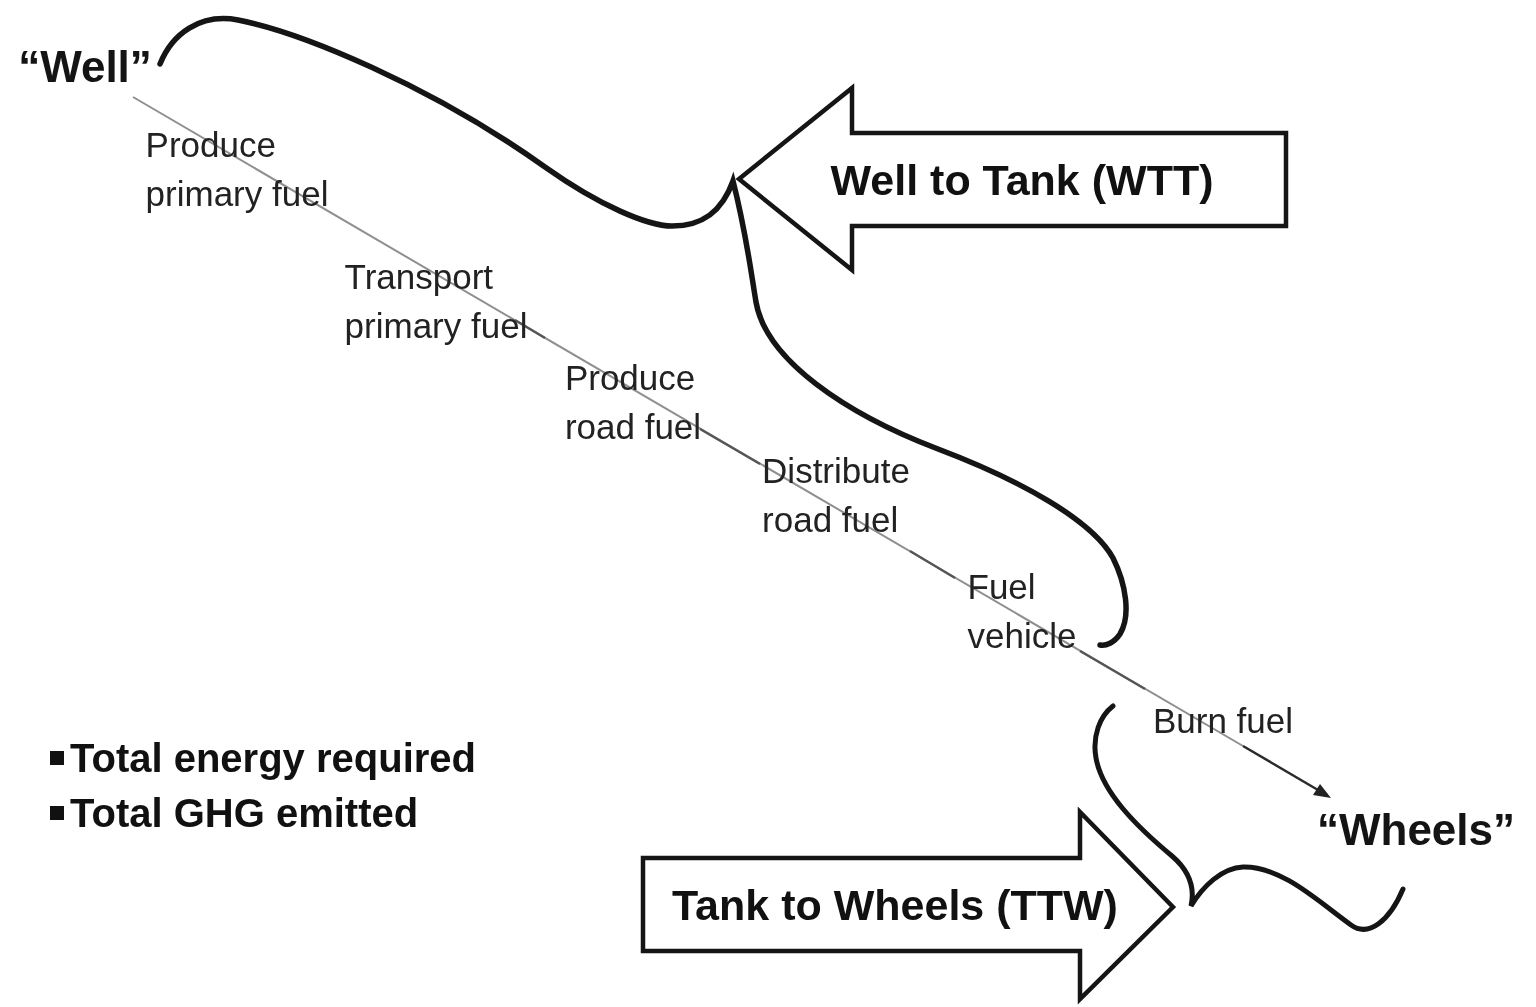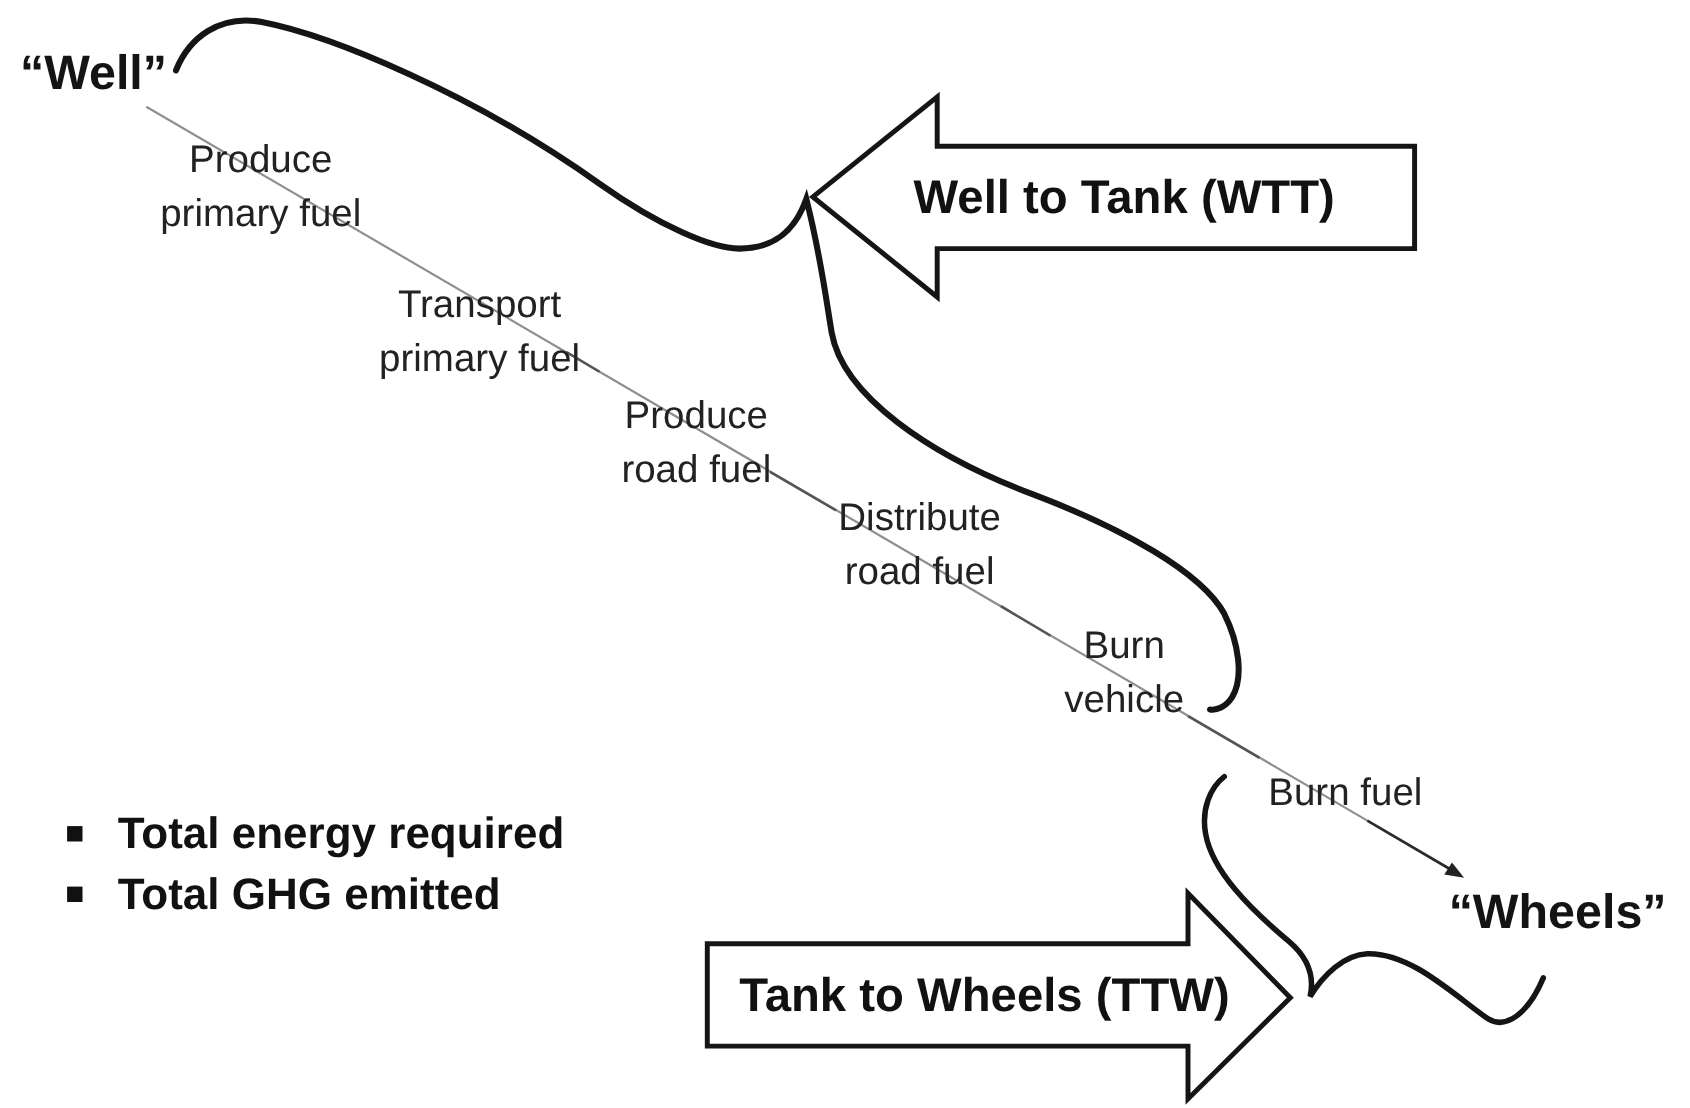--- a/index.html
+++ b/index.html
@@ -7,33 +7,33 @@
     position:relative;width:1536px;height:1007px;background:#ffffff;overflow:hidden;
     font-family:"Liberation Sans","DejaVu Sans",sans-serif;color:#1b1b1b;
   }
   .stage svg{position:absolute;left:0;top:0;}
   .endpoint{
     position:absolute;transform:translate(-50%,-50%);
     font-size:44px;font-weight:bold;color:#141414;white-space:nowrap;
   }
   .step{
     position:absolute;transform:translate(-50%,-50%);
-    font-size:35px;line-height:49px;text-align:center;color:#222222;white-space:nowrap;
+    font-size:35px;line-height:49px;text-align:left;color:#222222;white-space:nowrap;
   }
   .step span{display:block;}
   .arrow-label{
     position:absolute;display:flex;align-items:center;justify-content:center;
     font-size:43px;font-weight:bold;color:#111111;white-space:nowrap;
   }
   .note-heading{
     position:absolute;left:62px;top:663px;
     font-size:40px;font-weight:bold;color:#111111;white-space:nowrap;
   }
   .bullet-row{
-    position:absolute;left:61px;display:flex;align-items:center;gap:32px;height:44px;
+    position:absolute;left:50px;display:flex;align-items:center;gap:6px;height:44px;
     font-size:40px;font-weight:bold;color:#111111;white-space:nowrap;
   }
   .bullet-square{width:14px;height:14px;background:#111111;flex:0 0 auto;}
 </style>
 </head>
 <body>
 
 <div class="stage">
 
   <svg width="1536" height="1007" viewBox="0 0 1536 1007">
@@ -87,21 +87,21 @@
   </div>
   <div class="step" style="left:633px;top:402px">
     <span>Produce</span>
     <span>road fuel</span>
   </div>
   <div class="step" style="left:836px;top:495px">
     <span>Distribute</span>
     <span>road fuel</span>
   </div>
   <div class="step" style="left:1022px;top:611px">
-    <span>Burn</span>
+    <span>Fuel</span>
     <span>vehicle</span>
   </div>
   <div class="step" style="left:1223px;top:720px">
     <span>Burn fuel</span>
   </div>
 
   <div class="arrow-label" style="left:758px;top:134px;width:528px;height:92px">Well to Tank (WTT)</div>
   <div class="arrow-label" style="left:655px;top:859px;width:480px;height:92px">Tank to Wheels (TTW)</div>
 
   <div class="bullet-row" style="top:736px">

